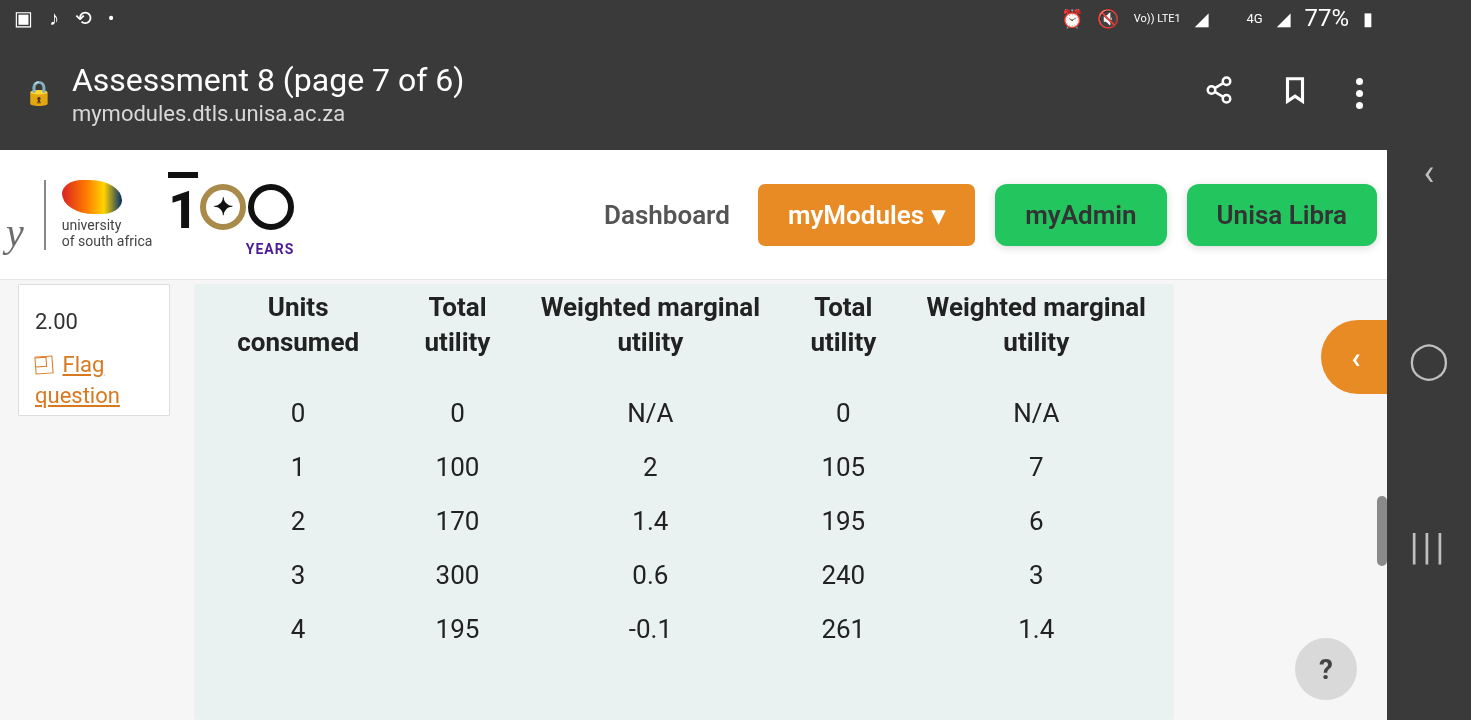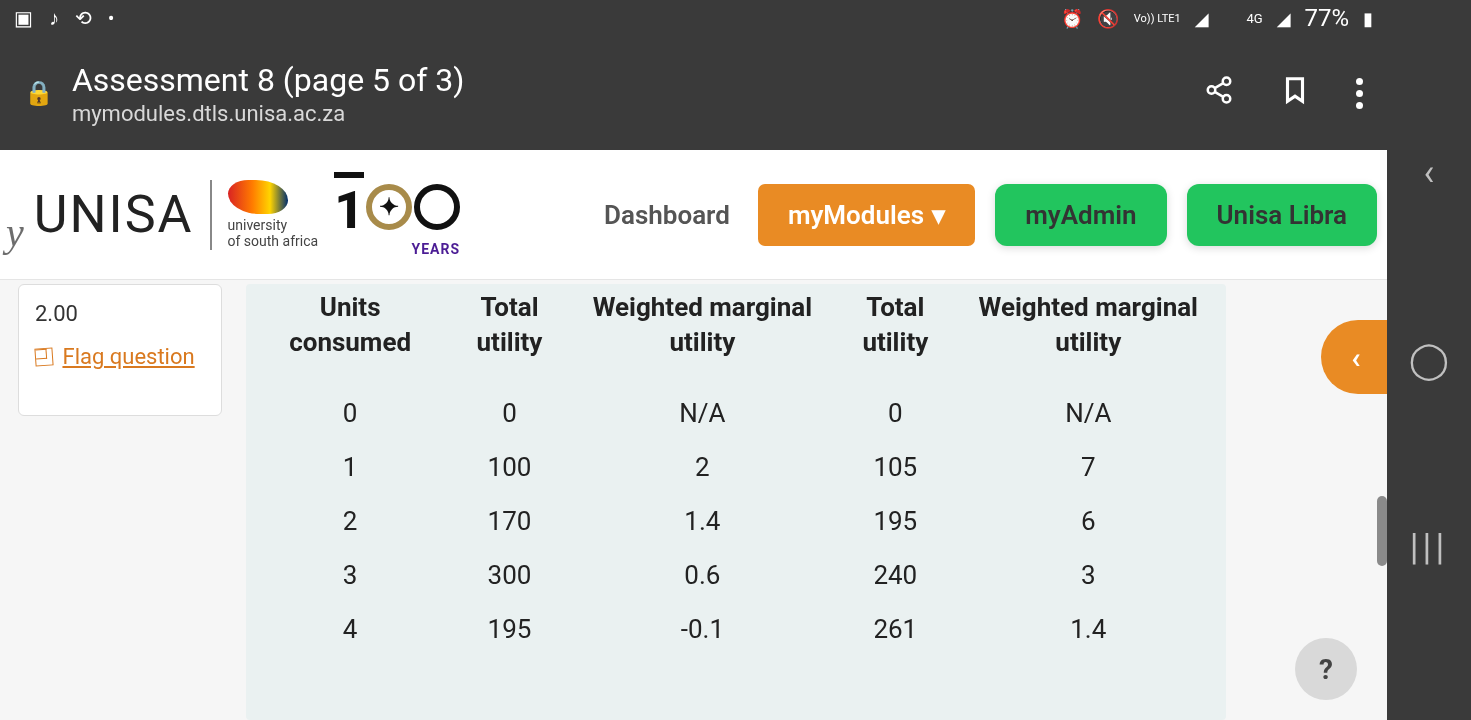--- a/index.html
+++ b/index.html
@@ -186,25 +186,25 @@
     font-weight: 700;
   }
 
   .question-layout {
     display: flex;
     padding: 0 18px;
     gap: 24px;
     height: 100%;
   }
   .side-card {
-    width: 204px;
+    width: 152px;
     background: #fff;
     border: 1px solid #ddd;
-    border-radius: 6px;
-    padding: 16px 16px 24px;
+    border-radius: 1px;
+    padding: 24px 16px 24px;
     height: 132px;
     font-size: 22px;
     color: #333;
   }
   .side-card .mark { font-size: 22px; margin-bottom: 16px; }
   .flag-link {
     color: #d9791f;
     text-decoration: underline;
     font-size: 22px;
     line-height: 1.4;
@@ -267,21 +267,21 @@
       <span style="font-size:13px;margin-left:24px;">4G</span>
       <span>◢</span>
       <span class="battery-pct">77%</span>
       <span>▮</span>
     </div>
   </div>
 
   <div class="browser-bar">
     <span class="lock-icon">🔒</span>
     <div class="title-block">
-      <div class="page-title">Assessment 8 (page 5 of 3)</div>
+      <div class="page-title">Assessment 8 (page 7 of 6)</div>
       <div class="page-url">mymodules.dtls.unisa.ac.za</div>
     </div>
     <div class="browser-actions">
       <span>
         <svg width="30" height="30" viewBox="0 0 24 24" fill="none" stroke="#fff" stroke-width="2">
             <circle cx="18" cy="5" r="3"></circle>
             <circle cx="6" cy="12" r="3"></circle>
             <circle cx="18" cy="19" r="3"></circle>
             <line x1="8.6" y1="10.5" x2="15.4" y2="6.5"></line>
             <line x1="8.6" y1="13.5" x2="15.4" y2="17.5"></line>
@@ -296,21 +296,20 @@
         <span style="width:7px;height:7px;background:#fff;border-radius:50%;"></span>
         <span style="width:7px;height:7px;background:#fff;border-radius:50%;"></span>
         <span style="width:7px;height:7px;background:#fff;border-radius:50%;"></span>
       </span>
     </div>
   </div>
 
   <div class="site-header">
     <div class="logo-cluster">
       <span class="my-prefix">y</span>
-      <span class="unisa-word">UNISA</span>
       <div class="logo-divider"></div>
       <div>
         <div class="flame"></div>
         <div class="uni-sub">university</div>
         <div class="uni-sub">of south africa</div>
       </div>
       <div class="years-block">
         <div class="years-150">
           <span class="years-1">1</span>
           <span class="years-5">✦</span>

